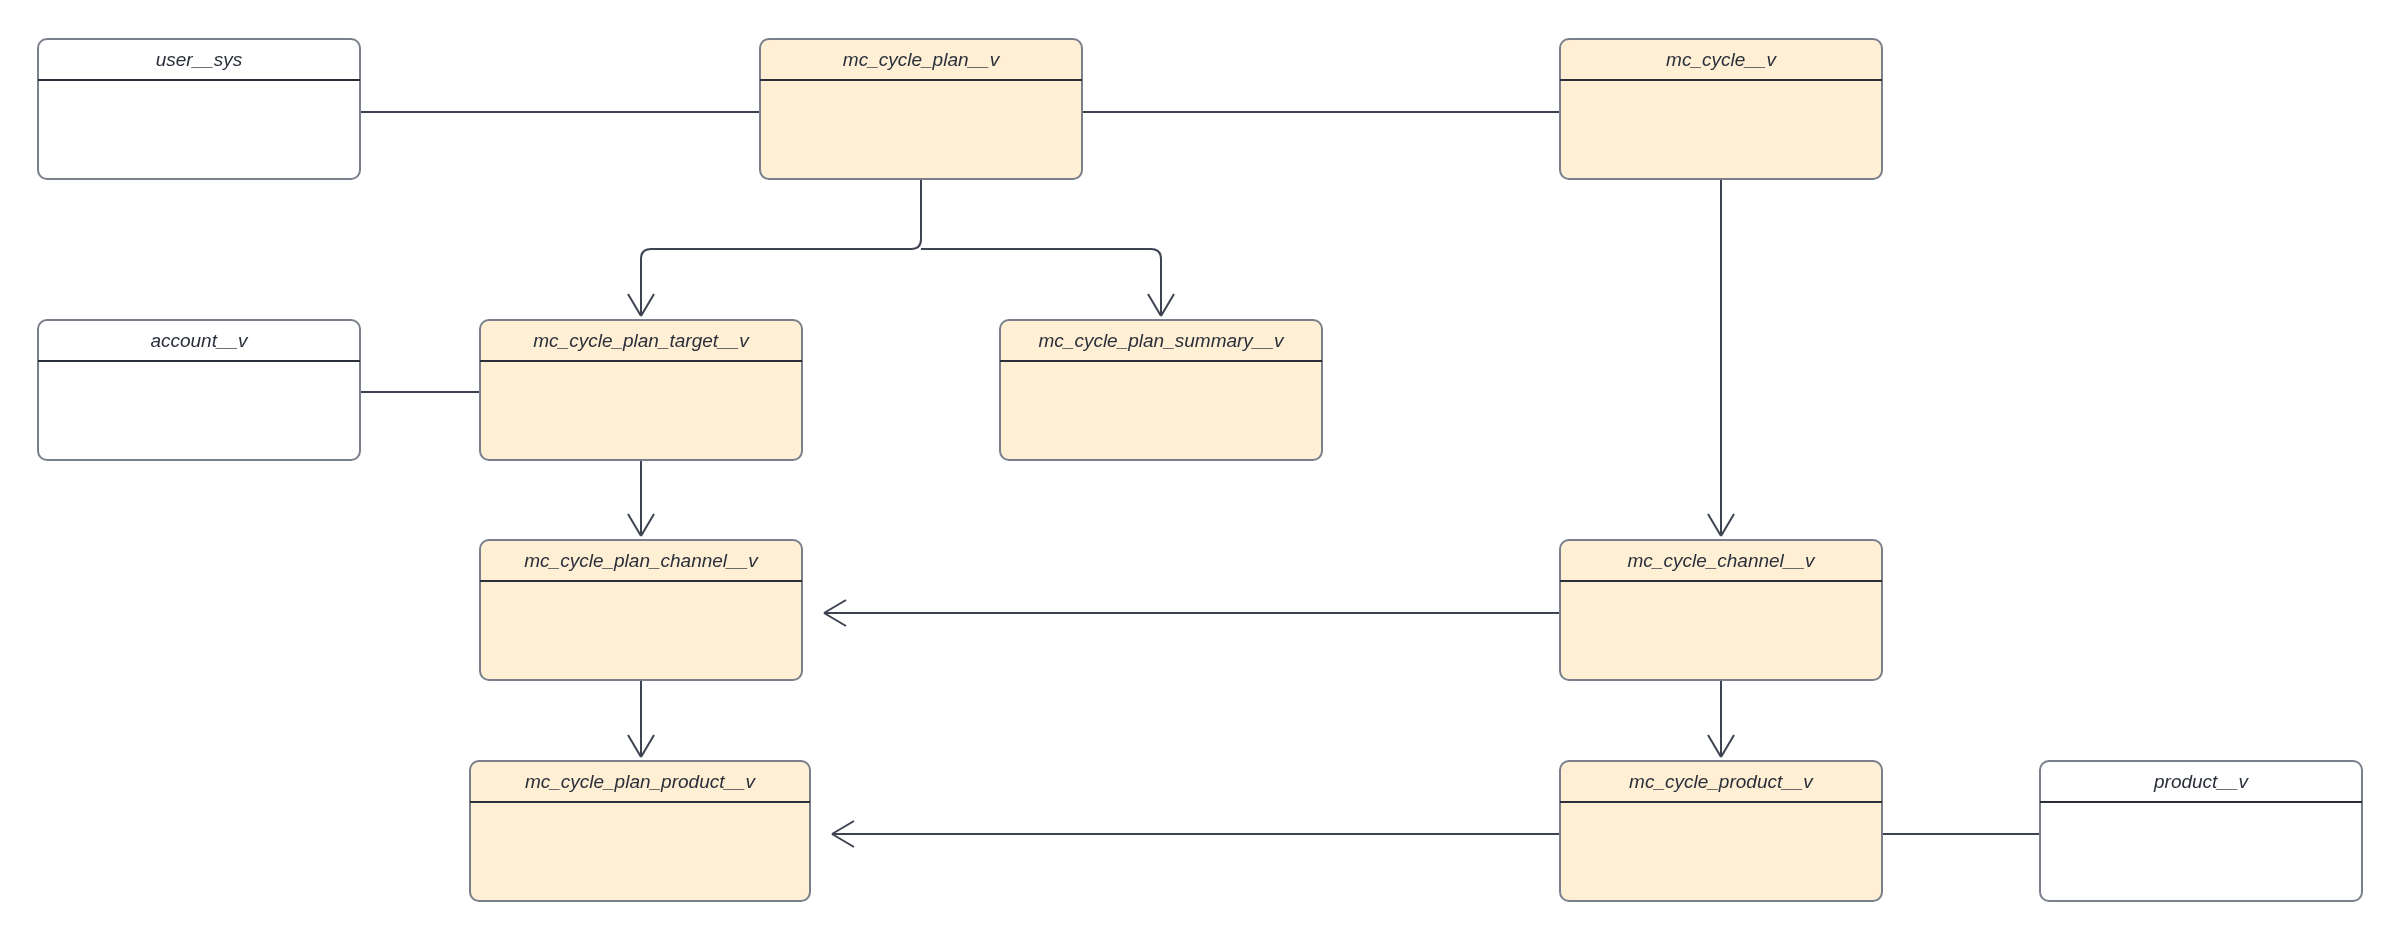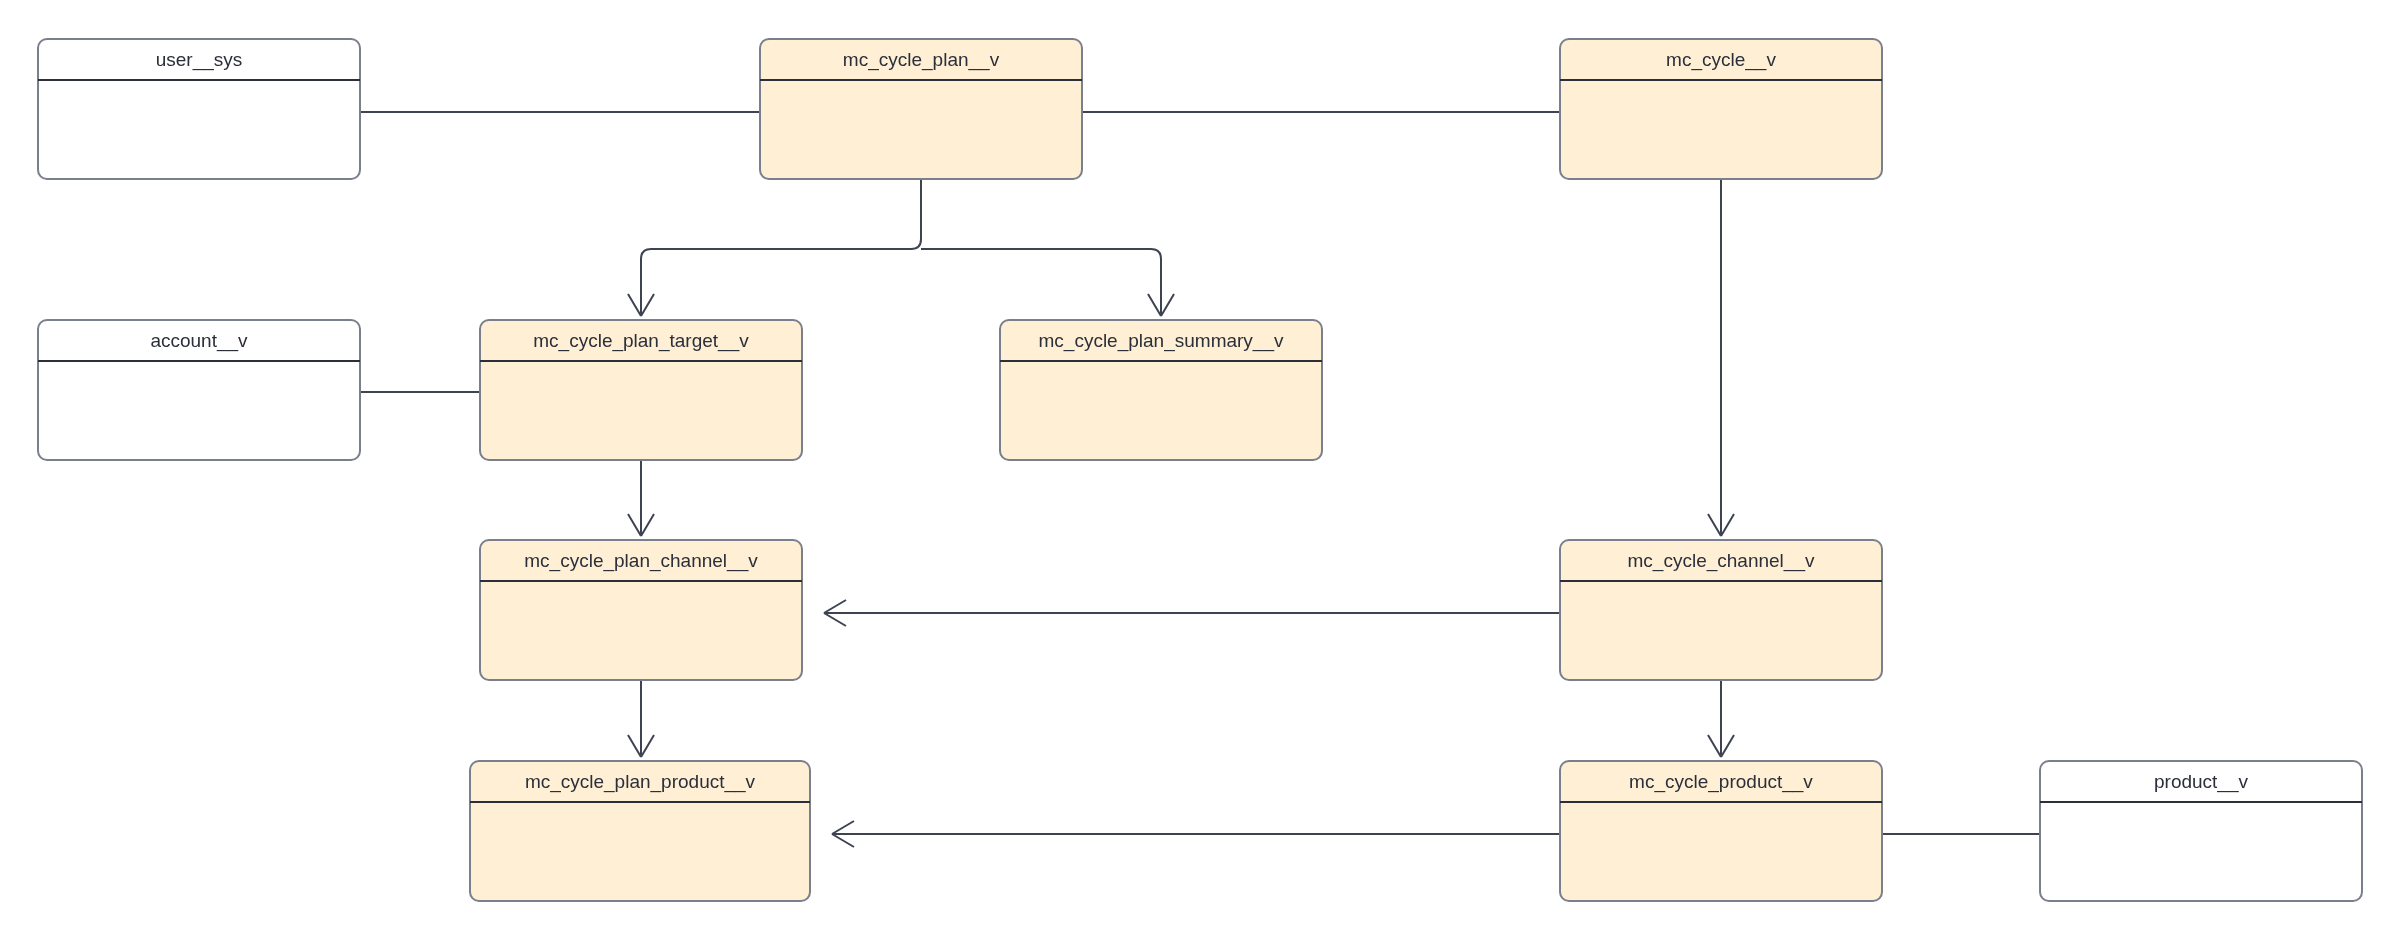--- a/index.html
+++ b/index.html
@@ -10,20 +10,21 @@
   }
   body {
     font-family: "Liberation Sans", "DejaVu Sans", sans-serif;
   }
   #diagram-root {
     position: relative;
     width: 2400px;
     height: 936px;
     background: #ffffff;
     overflow: hidden;
+    font-style: italic;
   }
   #er-svg {
     position: absolute;
     left: 0;
     top: 0;
     width: 2400px;
     height: 936px;
     display: block;
   }
   .entity-box-shape {

